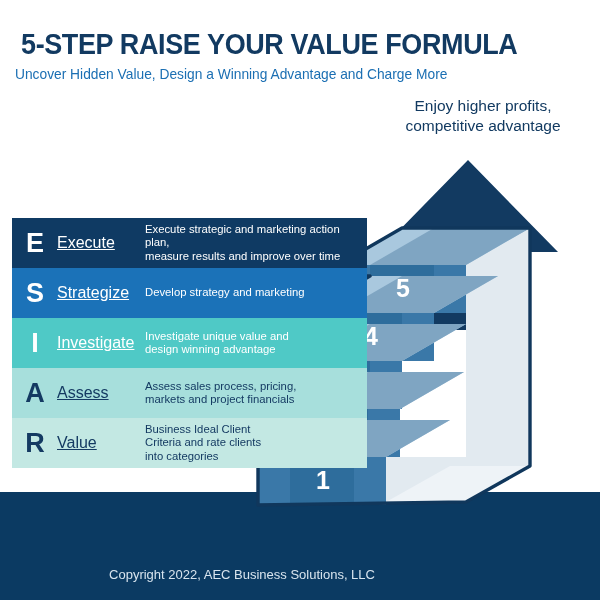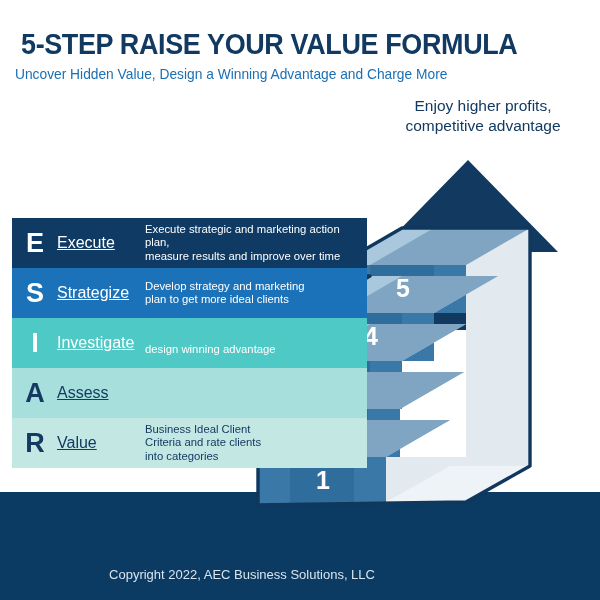--- a/index.html
+++ b/index.html
@@ -211,36 +211,39 @@
         <span>Execute strategic and marketing action plan,</span><br>
         <span>measure results and improve over time</span>
       </span>
     </div>
 
     <div class="row r1">
       <span class="letter">S</span>
       <span class="word">Strategize</span>
       <span class="desc">
         <span>Develop strategy and marketing</span><br>
-        <span>plan to get more ideal clients</span>
       </span>
     </div>
 
     <div class="row r2">
       <span class="letter">I</span>
       <span class="word">Investigate</span>
       <span class="desc">
-        <br>
+        <span>Investigate unique value and</span><br>
         <span>design winning advantage</span>
       </span>
     </div>
 
     <div class="row r3">
       <span class="letter">A</span>
       <span class="word">Assess</span>
+      <span class="desc">
+        <span>Assess sales process, pricing,</span><br>
+        <span>markets and project financials</span>
+      </span>
     </div>
 
     <div class="row r4">
       <span class="letter">R</span>
       <span class="word">Value</span>
       <span class="desc">
         <span>Business Ideal Client</span><br>
         <span>Criteria and rate clients</span><br>
         <span>into categories</span>
       </span>

